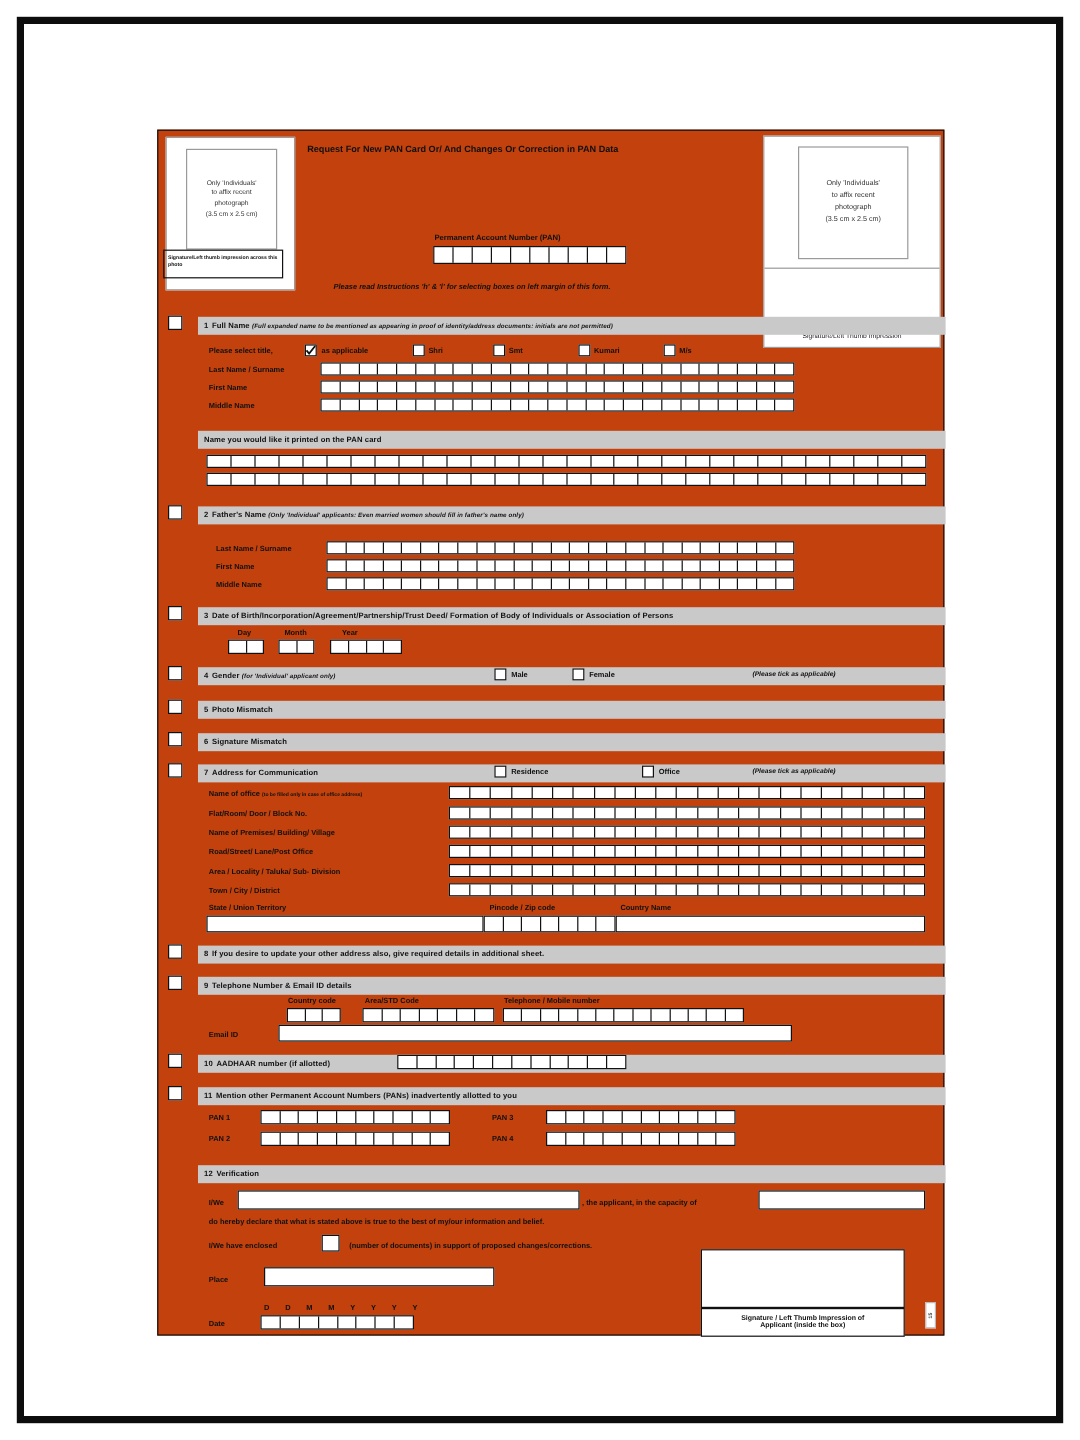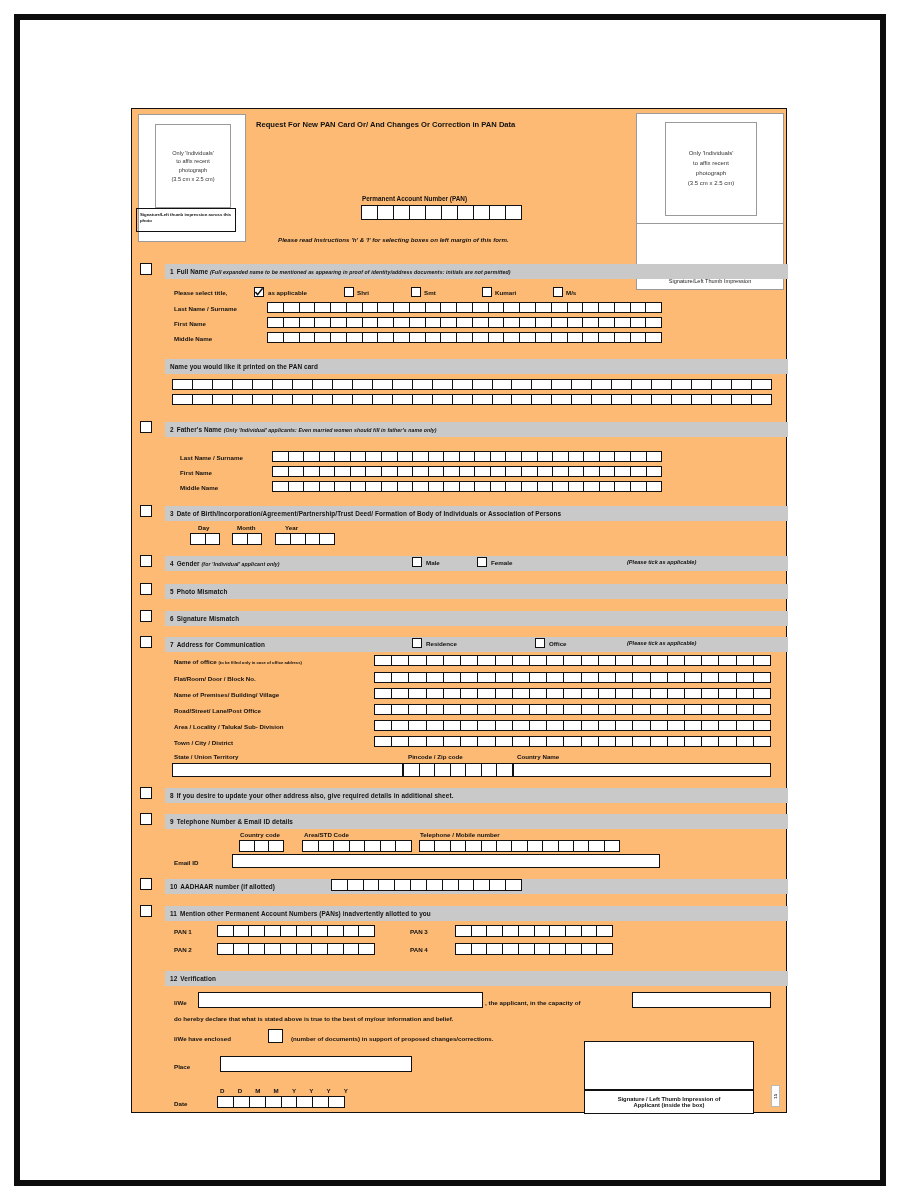--- a/index.html
+++ b/index.html
@@ -22,21 +22,21 @@
     width: 872px; height: 1172px;
     border: 6px solid #0d0d0d;
     box-sizing: border-box;
   }
   .form-sheet {
     position: absolute;
     left: 131px; top: 108px;
     width: 656px; height: 1005px;
     border: 1.5px solid #111;
     box-sizing: border-box;
-    background: #fdba74;
+    background: #c2410c;
   }
 
   
   .band {
     background: #c9c9c9;
     height: 15px;
     display: flex;
     align-items: center;
     box-sizing: border-box;
   }

